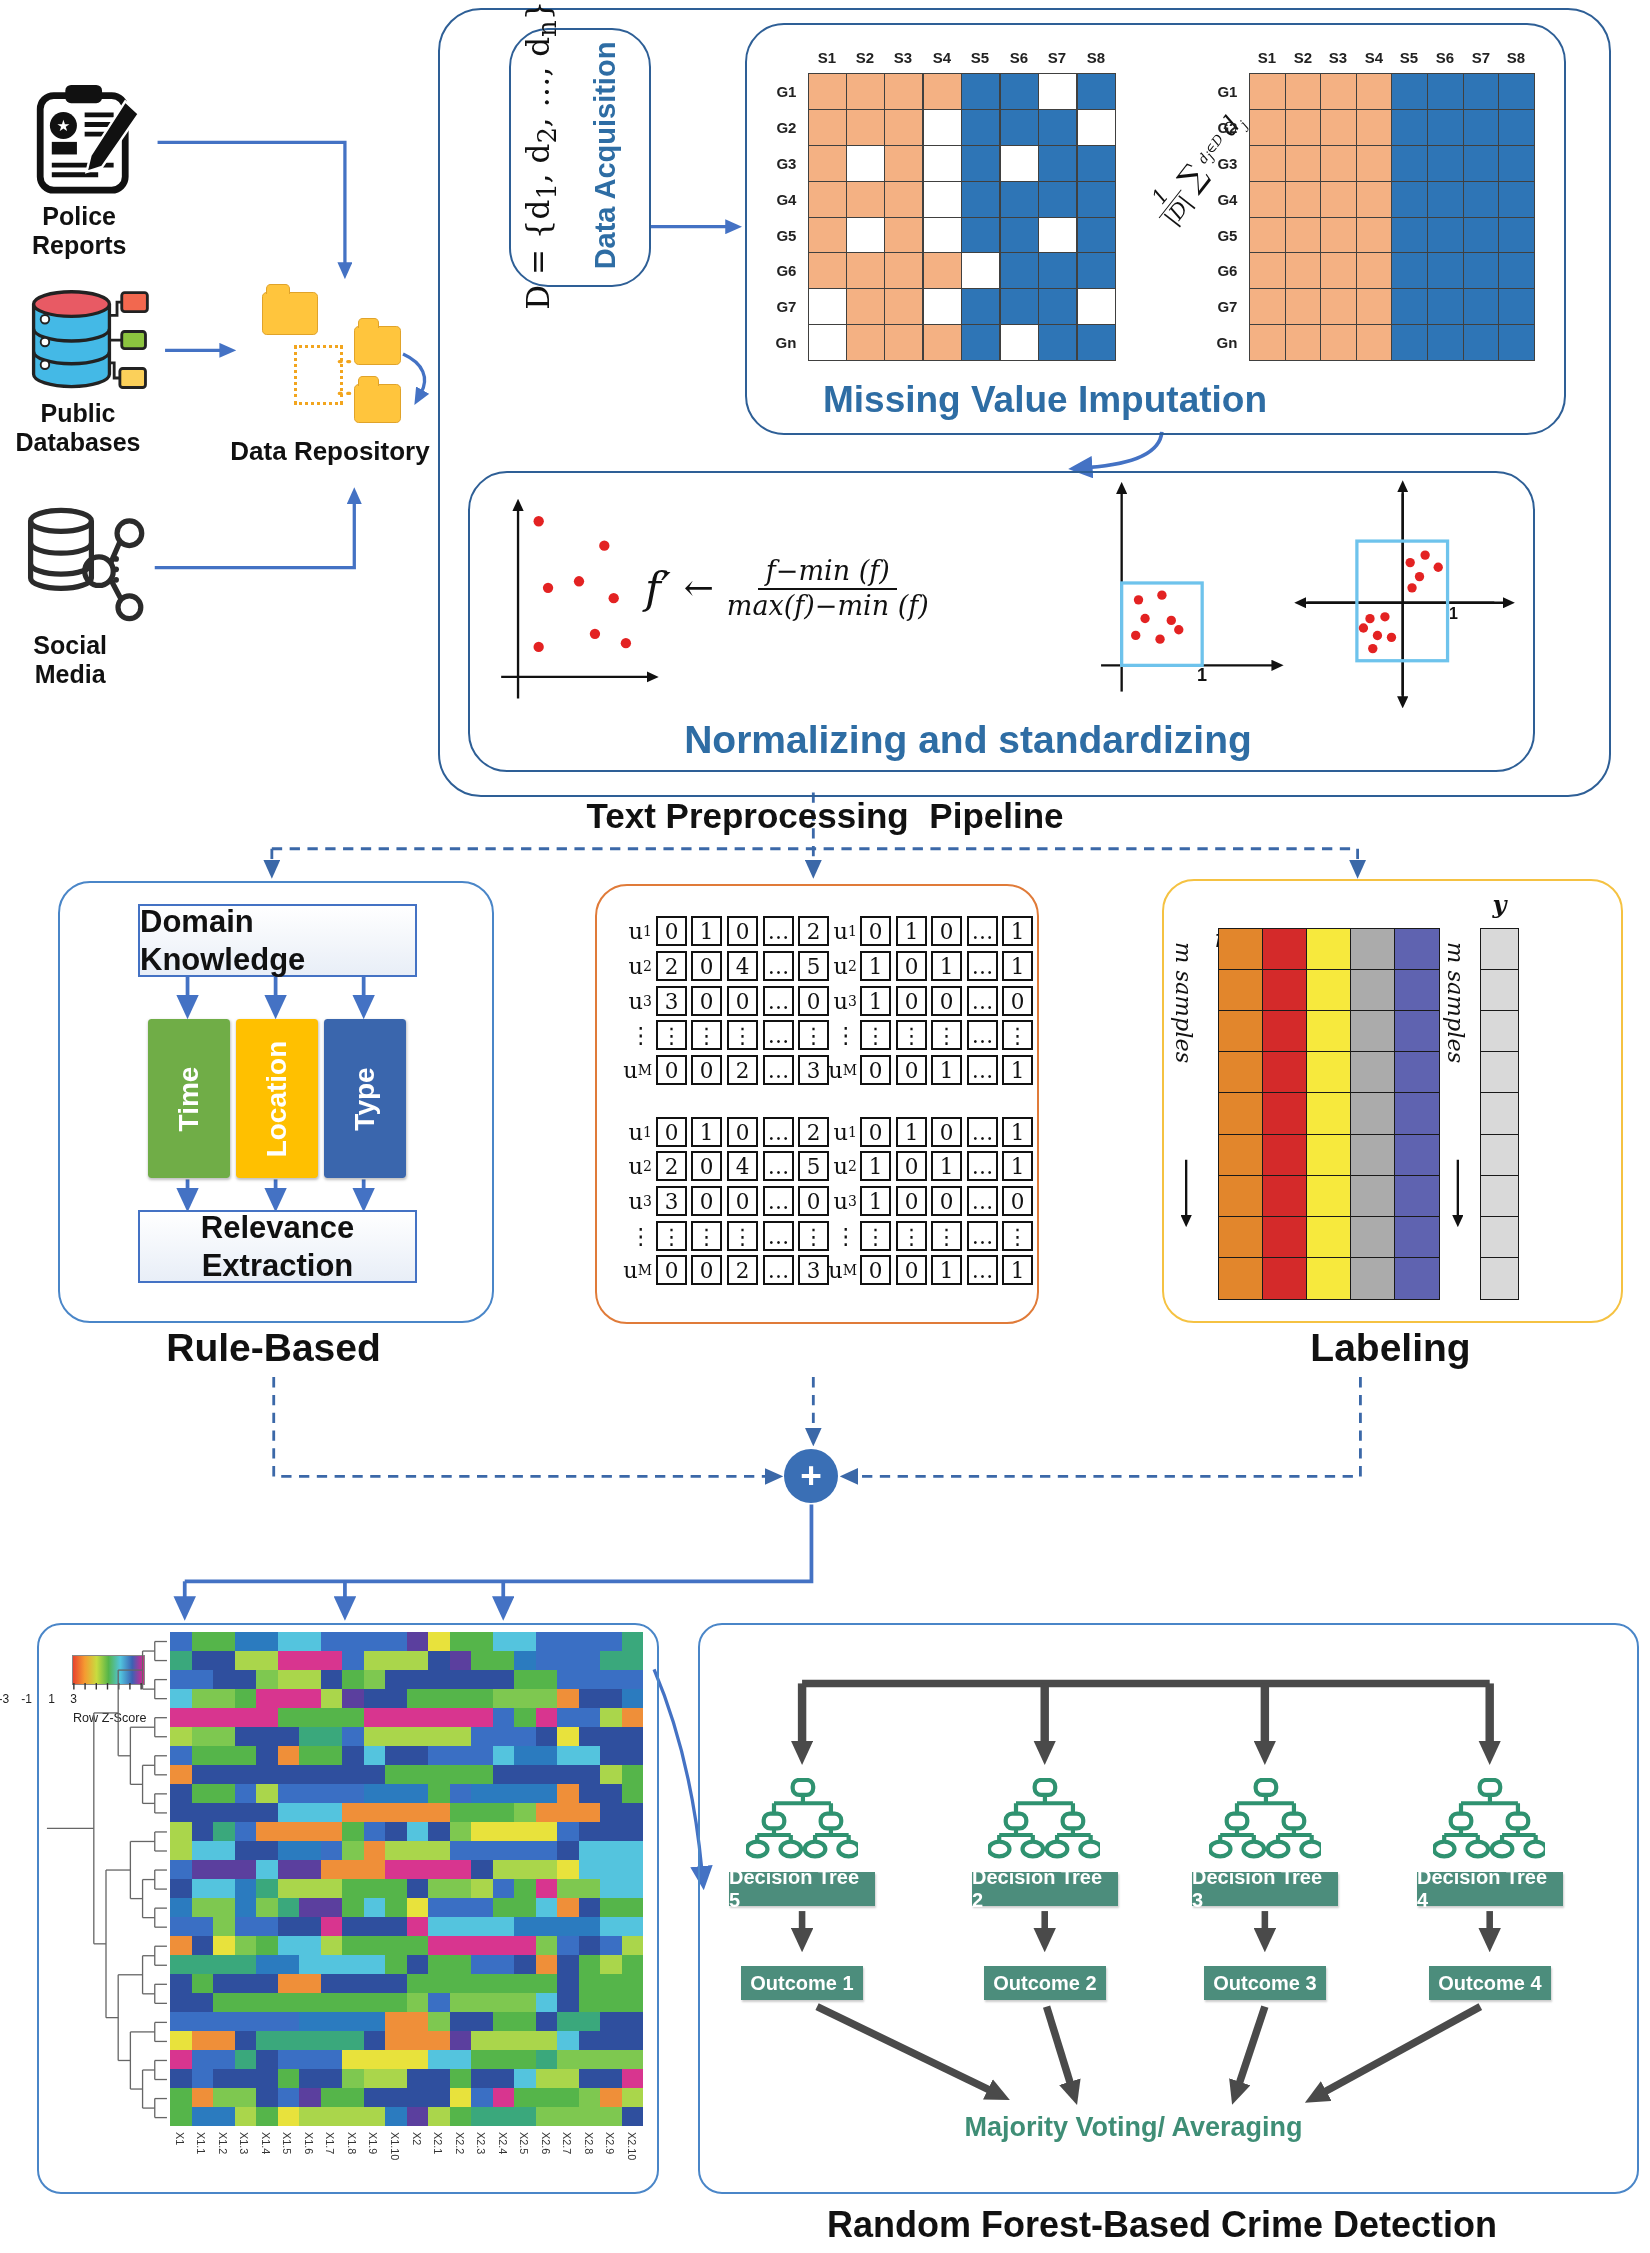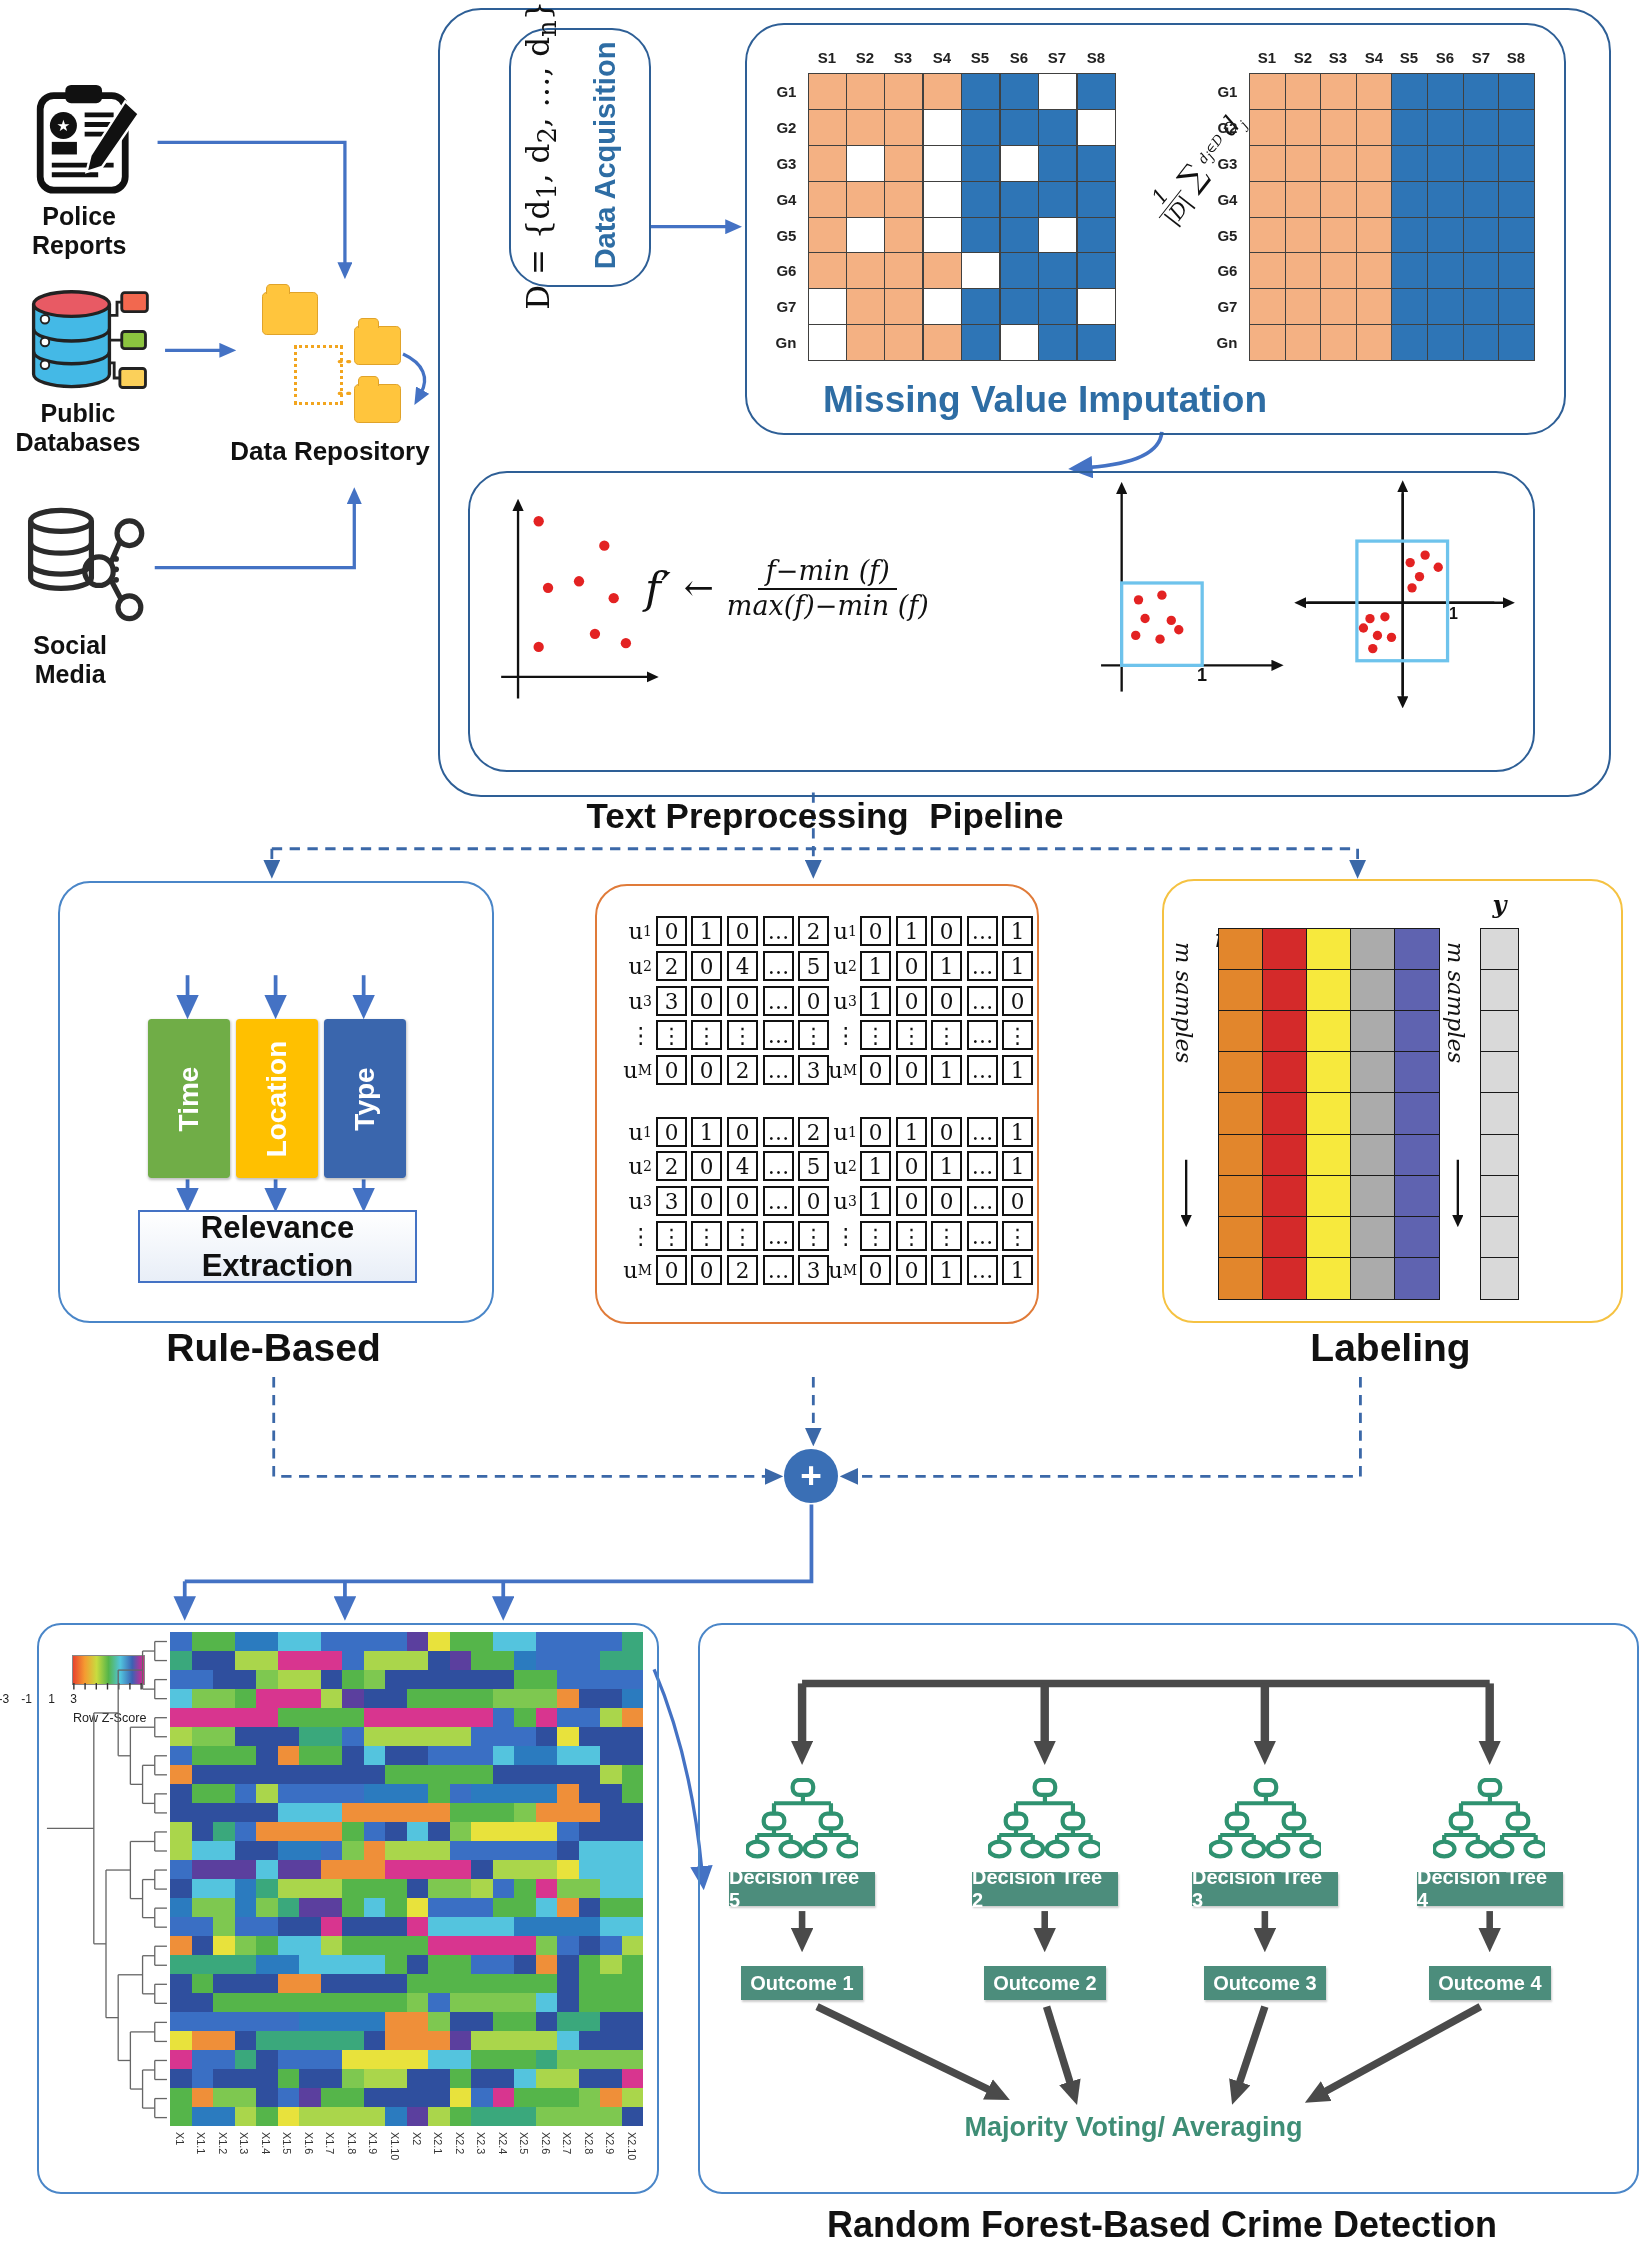--- a/index.html
+++ b/index.html
@@ -318,27 +318,33 @@
         <circle cx="85" cy="166" r="5"></circle>
       <circle cx="100" cy="168" r="5"></circle>
         <circle cx="70" cy="158" r="5"></circle>
         <circle cx="80" cy="180" r="5"></circle>
     </g>
   </svg>
   <div class="abs" style="left:1449px;top:605px;font-size:16px;font-weight:bold;color:#111">
     <span>1</span>
   </div>
 
+  <div class="abs bluehead" style="left:593px;top:718px;width:750px;font-size:39px">
+    <span>Normalizing and standardizing</span>
+  </div>
 
   <div class="abs blackhead" style="left:450px;top:796px;width:750px;font-size:35px;display:flex;justify-content:center;gap:20.6px">
     <span>Text Preprocessing</span>
       <span>Pipeline</span>
   </div>
 
   <div class="mbox" style="left:58px;top:881px;width:432px;height:438px"></div>
+  <div class="dk-box" style="left:138px;top:904px;width:275px;height:69px">
+    <span>Domain Knowledge</span>
+  </div>
   <div class="factor" style="left: 148px; top: 1019px; width: 82px; height: 159px; background: rgb(112, 173, 71);">
     <span>Time</span>
   </div>
   <div class="factor" style="left: 236px; top: 1019px; width: 82px; height: 159px; background: rgb(255, 192, 0);">
     <span>Location</span>
   </div>
   <div class="factor" style="left: 324px; top: 1019px; width: 82px; height: 159px; background: rgb(58, 102, 173);">
     <span>Type</span>
   </div>
   <div class="dk-box" style="left:138px;top:1210px;width:275px;height:69px">

